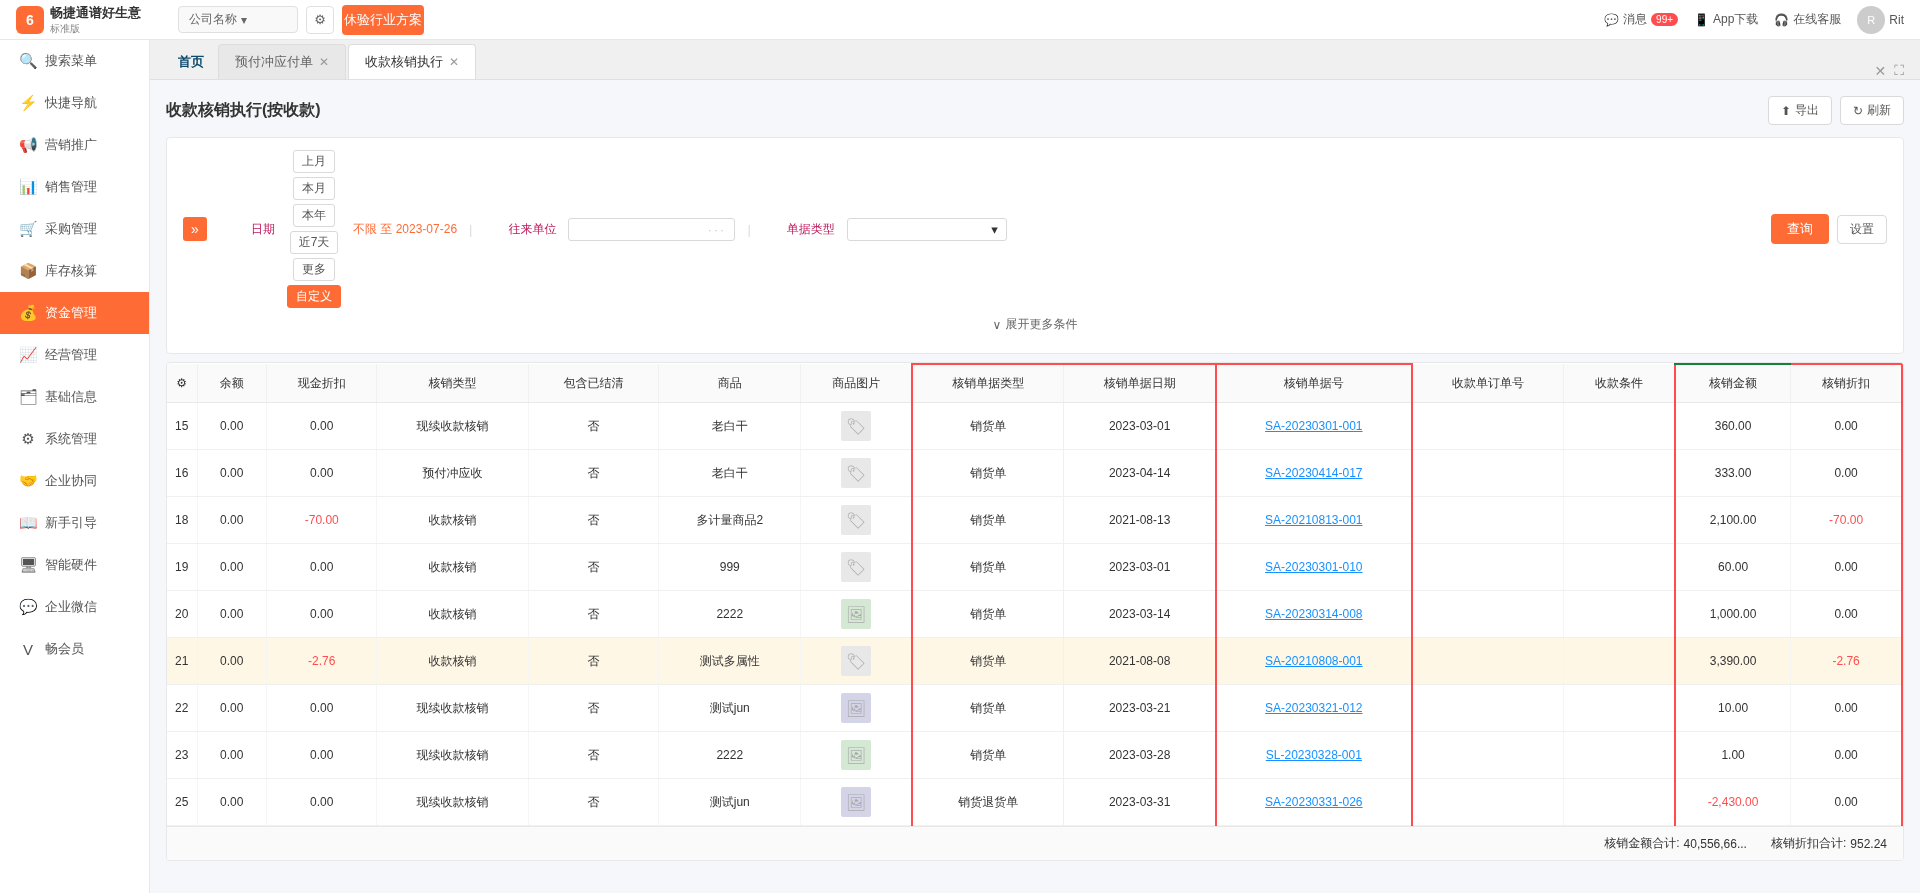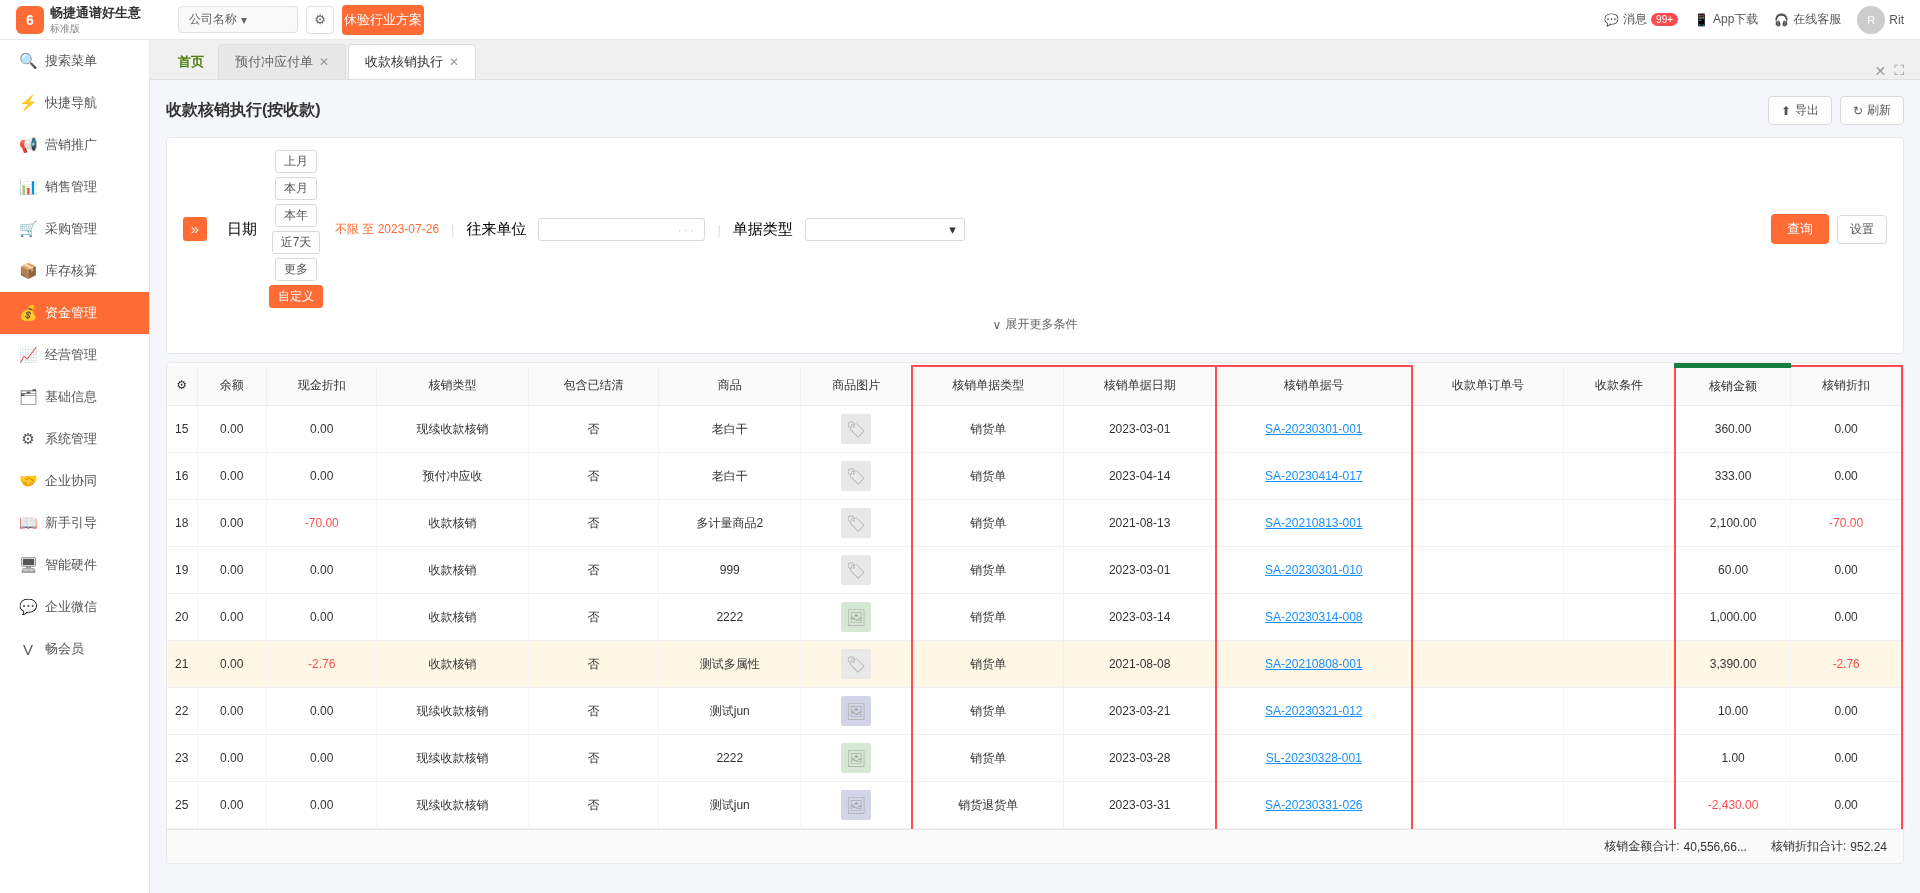--- a/index.html
+++ b/index.html
@@ -29,36 +29,36 @@
     .sidebar-item.active { background: #ff6b35; color: white; border-left-color: #ff6b35; }
     .sidebar-item .icon { font-size: 15px; width: 18px; text-align: center; }
 
     
     .content-area { flex: 1; display: flex; flex-direction: column; overflow: hidden; }
 
     
     .tab-bar { height: 40px; background: #f0f0f0; display: flex; align-items: flex-end; padding: 0 16px; border-bottom: 1px solid #e0e0e0; gap: 2px; }
     .tab { display: flex; align-items: center; gap: 6px; padding: 8px 16px; background: #e8e8e8; border-radius: 4px 4px 0 0; cursor: pointer; font-size: 13px; color: #666; border: 1px solid #ddd; border-bottom: none; }
     .tab.active { background: #fff; color: #333; border-color: #ddd; }
-    .tab-home { background: transparent; border: none; color: #4d7c0f; font-weight: bold; padding: 8px 12px; cursor: pointer; }
+    .tab-home { background: transparent; border: none; color: #0c4a6e; font-weight: bold; padding: 8px 12px; cursor: pointer; }
     .tab-close { color: #999; font-size: 12px; cursor: pointer; line-height: 1; }
     .tab-bar-right { margin-left: auto; display: flex; align-items: center; gap: 8px; }
     .tab-bar-icon { color: #999; cursor: pointer; font-size: 14px; }
 
     
     .page-content { flex: 1; overflow-y: auto; padding: 16px; background: #f5f7fa; }
     .page-header { display: flex; align-items: center; justify-content: space-between; margin-bottom: 12px; }
     .page-title { font-size: 16px; font-weight: bold; color: #333; }
     .page-actions { display: flex; gap: 8px; }
     .action-btn { display: flex; align-items: center; gap: 4px; padding: 5px 12px; border: 1px solid #d9d9d9; border-radius: 4px; background: #fff; cursor: pointer; font-size: 12px; color: #555; }
 
     
     .filter-bar { background: #fff; border-radius: 4px; padding: 12px 16px; margin-bottom: 8px; border: 1px solid #e8e8e8; }
     .filter-row { display: flex; align-items: center; gap: 12px; flex-wrap: wrap; }
-    .filter-label { color: #000000; font-size: 15px; white-space: nowrap; }
+    .filter-label { color: #be185d; font-size: 12px; white-space: nowrap; margin-left: 24px; }
     .filter-date-btns { display: flex; gap: 4px; align-items: center; flex-direction: column; }
     .date-btn { padding: 2px 8px; border: 1px solid #d9d9d9; border-radius: 3px; cursor: pointer; font-size: 12px; color: #555; background: #fff; }
     .date-btn.active { background: #ff6b35; color: white; border-color: #ff6b35; }
     .date-range { color: #ff6b35; font-size: 12px; }
     .filter-divider { color: #ddd; }
     .filter-input { display: flex; align-items: center; border: 1px solid #d9d9d9; border-radius: 3px; padding: 3px 8px; min-width: 160px; background: #fff; }
     .filter-input input { border: none; outline: none; font-size: 12px; color: #333; width: 100%; }
     .filter-input-dots { color: #ccc; letter-spacing: 2px; cursor: pointer; }
     .filter-select { display: flex; align-items: center; border: 1px solid #d9d9d9; border-radius: 3px; padding: 3px 8px; min-width: 160px; background: #fff; cursor: pointer; }
     .filter-select-text { flex: 1; font-size: 12px; color: #999; }
@@ -285,21 +285,21 @@
                 <th>现金折扣</th>
                 <th>核销类型</th>
                 <th>包含已结清</th>
                 <th>商品</th>
                 <th>商品图片</th>
                 <th style="border-left: 2px solid #ff4d4f; border-top: 2px solid #ff4d4f; border-right: 1px solid #f0f0f0;">核销单据类型</th>
                 <th style="border-top: 2px solid #ff4d4f; border-right: 2px solid #ff4d4f;">核销单据日期</th>
                 <th style="border-left: 2px solid #ff4d4f; border-top: 2px solid #ff4d4f; border-right: 2px solid #ff4d4f;">核销单据号</th>
                 <th>收款单订单号</th>
                 <th>收款条件</th>
-                <th style="border-left: 2px solid #ff4d4f; border-top: 5px solid #15803d; margin-top: 38px;">核销金额</th>
+                <th style="border-left: 2px solid #ff4d4f; border-top: 2px solid #15803d; margin-top: 38px;">核销金额</th>
                 <th style="border-top: 2px solid #ff4d4f; border-right: 2px solid #ff4d4f;">核销折扣</th>
               </tr>
             </thead>
             <tbody id="table-body">
             <tr>
     <td>15</td>
     <td>0.00</td>
     <td style="">0.00</td>
     <td>现续收款核销</td>
     <td>否</td>

